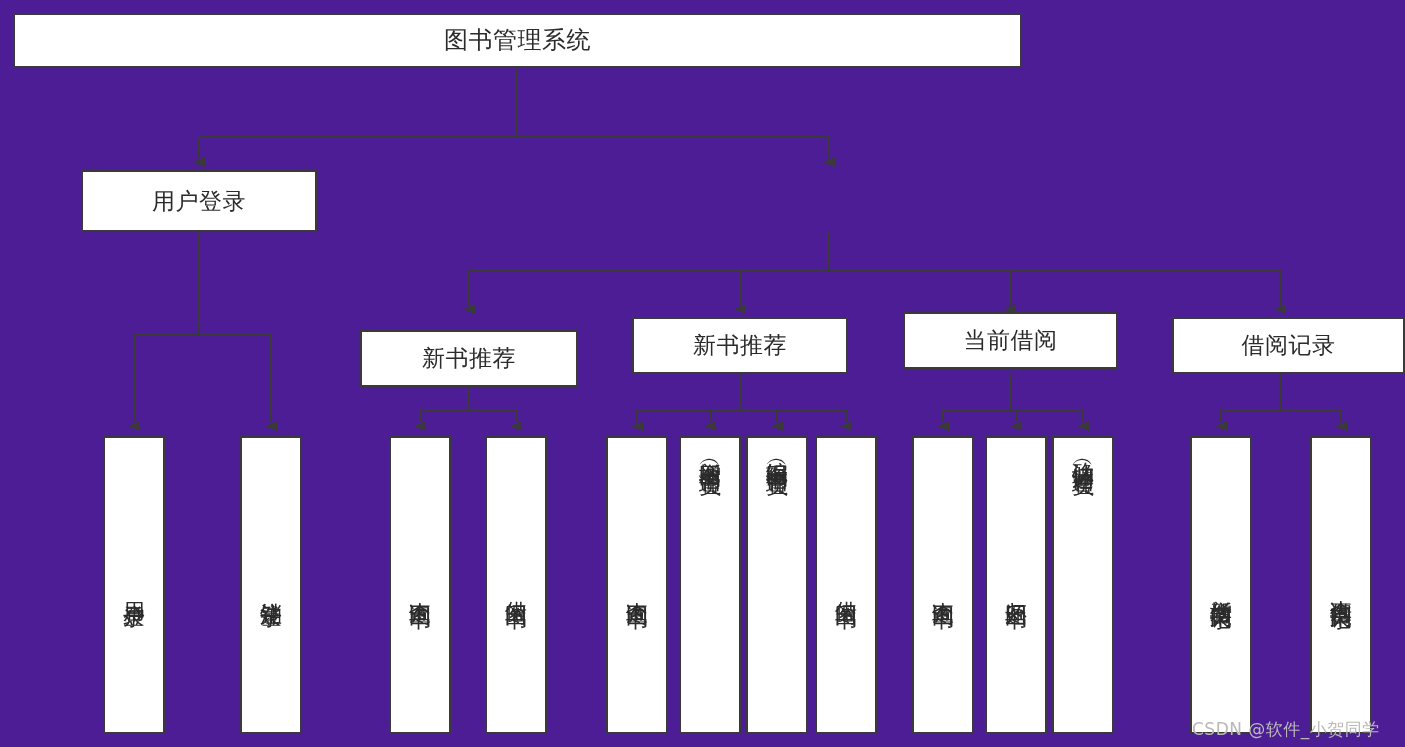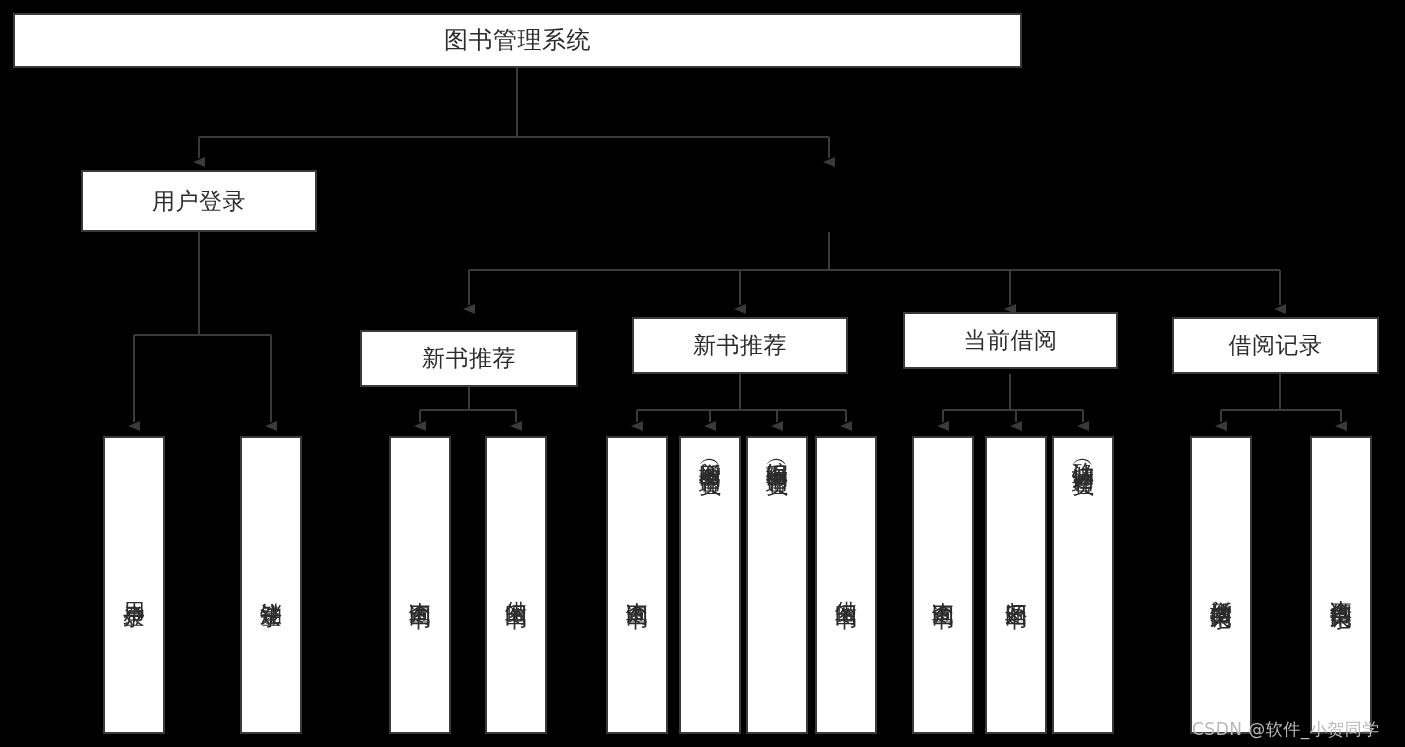--- a/index.html
+++ b/index.html
@@ -4,21 +4,21 @@
 <style>
   html, body {
     margin: 0;
     padding: 0;
     background: #ffffff;
   }
   #canvas {
     position: relative;
     width: 1405px;
     height: 747px;
-    background: #000000;
+    background: #4c1d95;
     font-family: "DejaVu Sans", "Liberation Sans", sans-serif;
     overflow: hidden;
   }
   #wires {
     position: absolute;
     left: 0;
     top: 0;
     width: 1405px;
     height: 747px;
     pointer-events: none;
@@ -128,21 +128,21 @@
     </g>
   </svg>
 
   <div class="node horiz root" style="left: 13px; top: 13px; width: 1009px; height: 55px;">图书管理系统</div>
 
   <div class="node horiz" style="left: 81px; top: 170px; width: 236px; height: 62px;">用户登录</div>
 
   <div class="node horiz" style="left: 360px; top: 330px; width: 218px; height: 57px;">新书推荐</div>
   <div class="node horiz" style="left: 632px; top: 317px; width: 216px; height: 57px;">新书推荐</div>
   <div class="node horiz" style="left: 903px; top: 312px; width: 215px; height: 57px;">当前借阅</div>
-  <div class="node horiz" style="left: 1172px; top: 317px; width: 207px; height: 57px;">借阅记录</div>
+  <div class="node horiz" style="left: 1172px; top: 317px; width: 233px; height: 57px;">借阅记录</div>
 
   <div id="leaf-layer">
       <div class="leaf mid" style="left: 103px; top: 436px; width: 62px; height: 298px;">
         <span class="vtext">用户登录</span>
       </div>
       <div class="leaf mid" style="left: 240px; top: 436px; width: 62px; height: 298px;">
         <span class="vtext">注销登录</span>
       </div>
       <div class="leaf mid" style="left: 389px; top: 436px; width: 62px; height: 298px;">
         <span class="vtext">查询图书</span>

